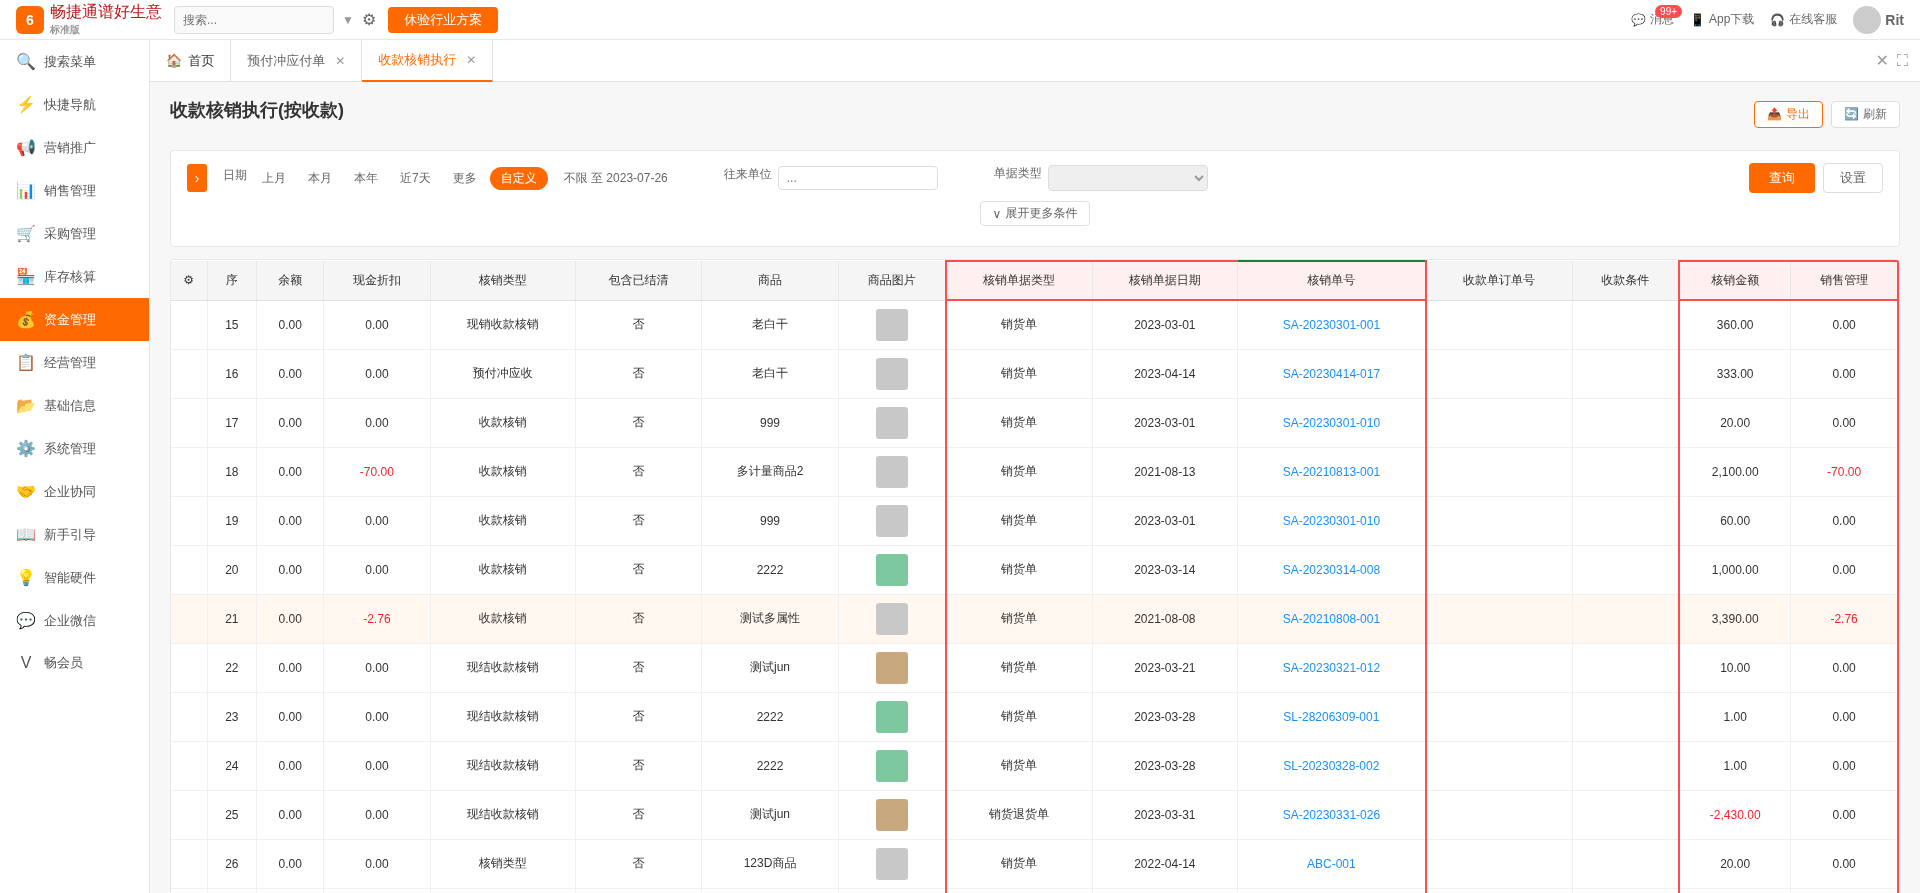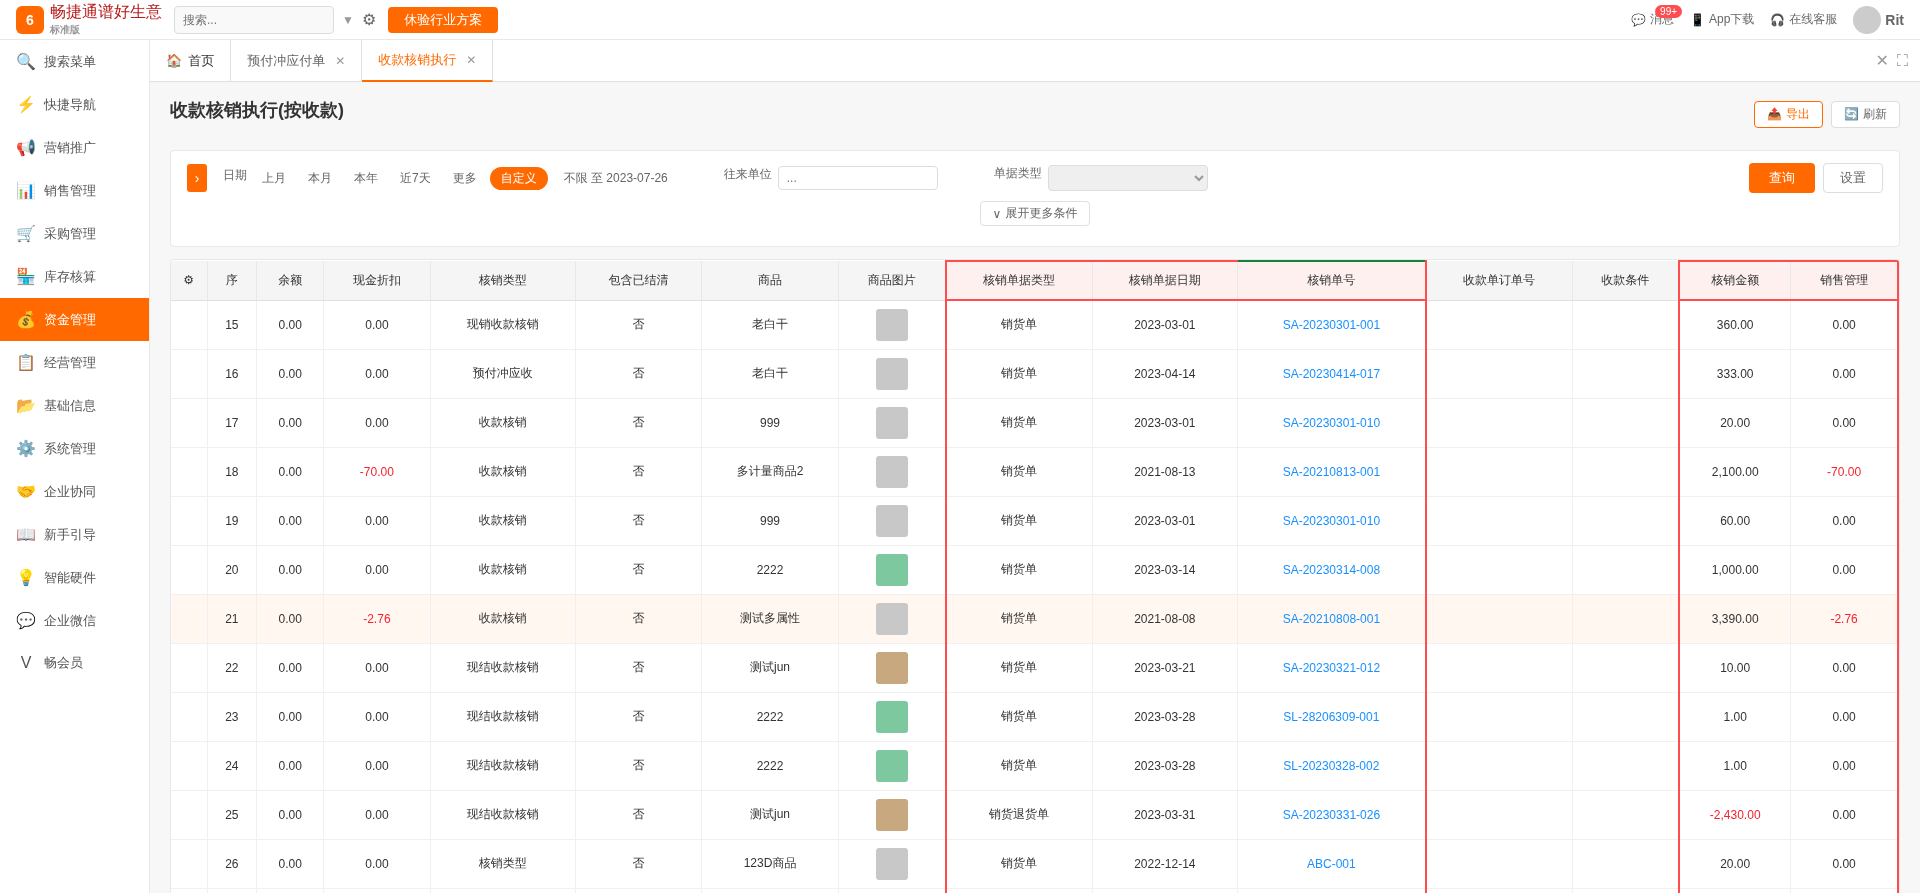--- a/index.html
+++ b/index.html
@@ -479,21 +479,21 @@
               <tr>
     <td></td>
     <td>26</td>
     <td>0.00</td>
     <td><span>0.00</span></td>
     <td>核销类型</td>
     <td>否</td>
     <td>123D商品</td>
     <td><span class="img-placeholder img-placeholder-gray"></span></td>
     <td style="border-left:2px solid #ff4d4f;">销货单</td>
-    <td>2022-12-14</td>
+    <td>2022-04-14</td>
     <td style="border-right:2px solid #ff4d4f;"><a class="text-link">ABC-001</a></td>
     <td></td>
     <td></td>
     <td style="border-left:2px solid #ff4d4f;"><span>20.00</span></td>
     <td style="border-right:2px solid #ff4d4f;"><span>0.00</span></td>
   </tr>
               <tr>
     <td></td>
     <td>27</td>
     <td>0.00</td>

